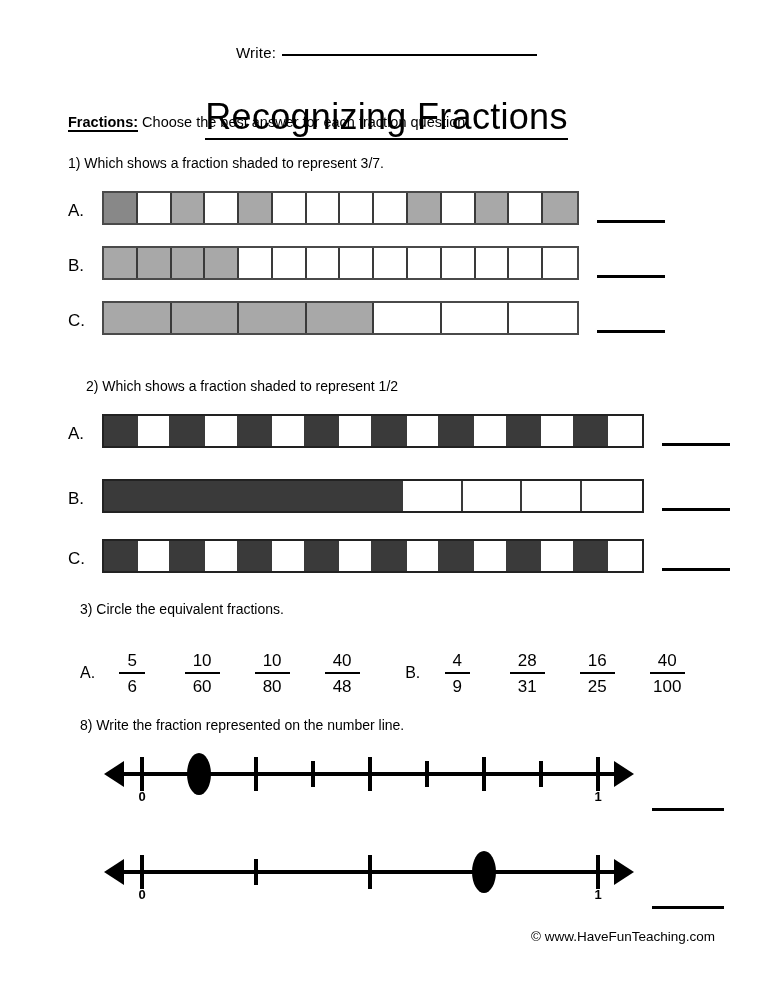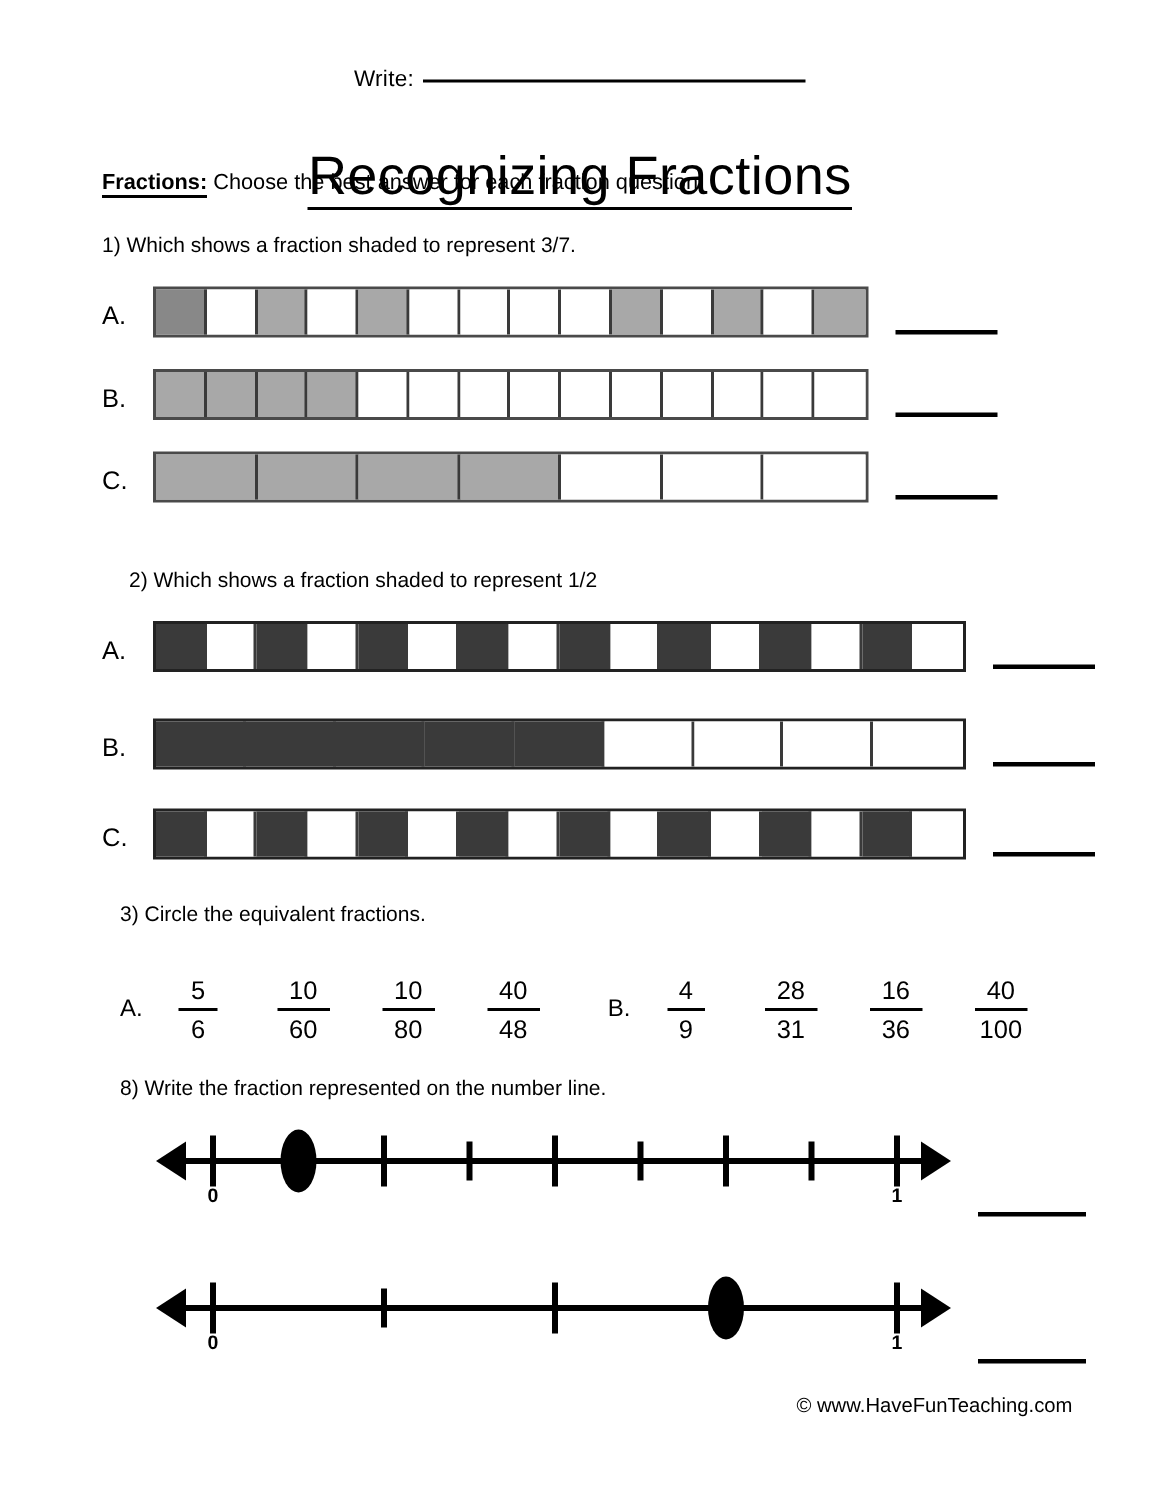--- a/index.html
+++ b/index.html
@@ -342,21 +342,21 @@
         <span class="frac">
           <span class="num">4</span>
           <span class="den">9</span>
         </span>
         <span class="frac">
           <span class="num">28</span>
           <span class="den">31</span>
         </span>
         <span class="frac">
           <span class="num">16</span>
-          <span class="den">36</span>
+          <span class="den">25</span>
         </span>
         <span class="frac">
           <span class="num">40</span>
           <span class="den">100</span>
         </span>
       </div></div>
 
   <div class="qtext" id="q4-text">8)  Write the fraction represented on the number line.</div>
 
   <div class="numline-wrap" id="nl-0-wrap" style="top:745px; left:100px;">

